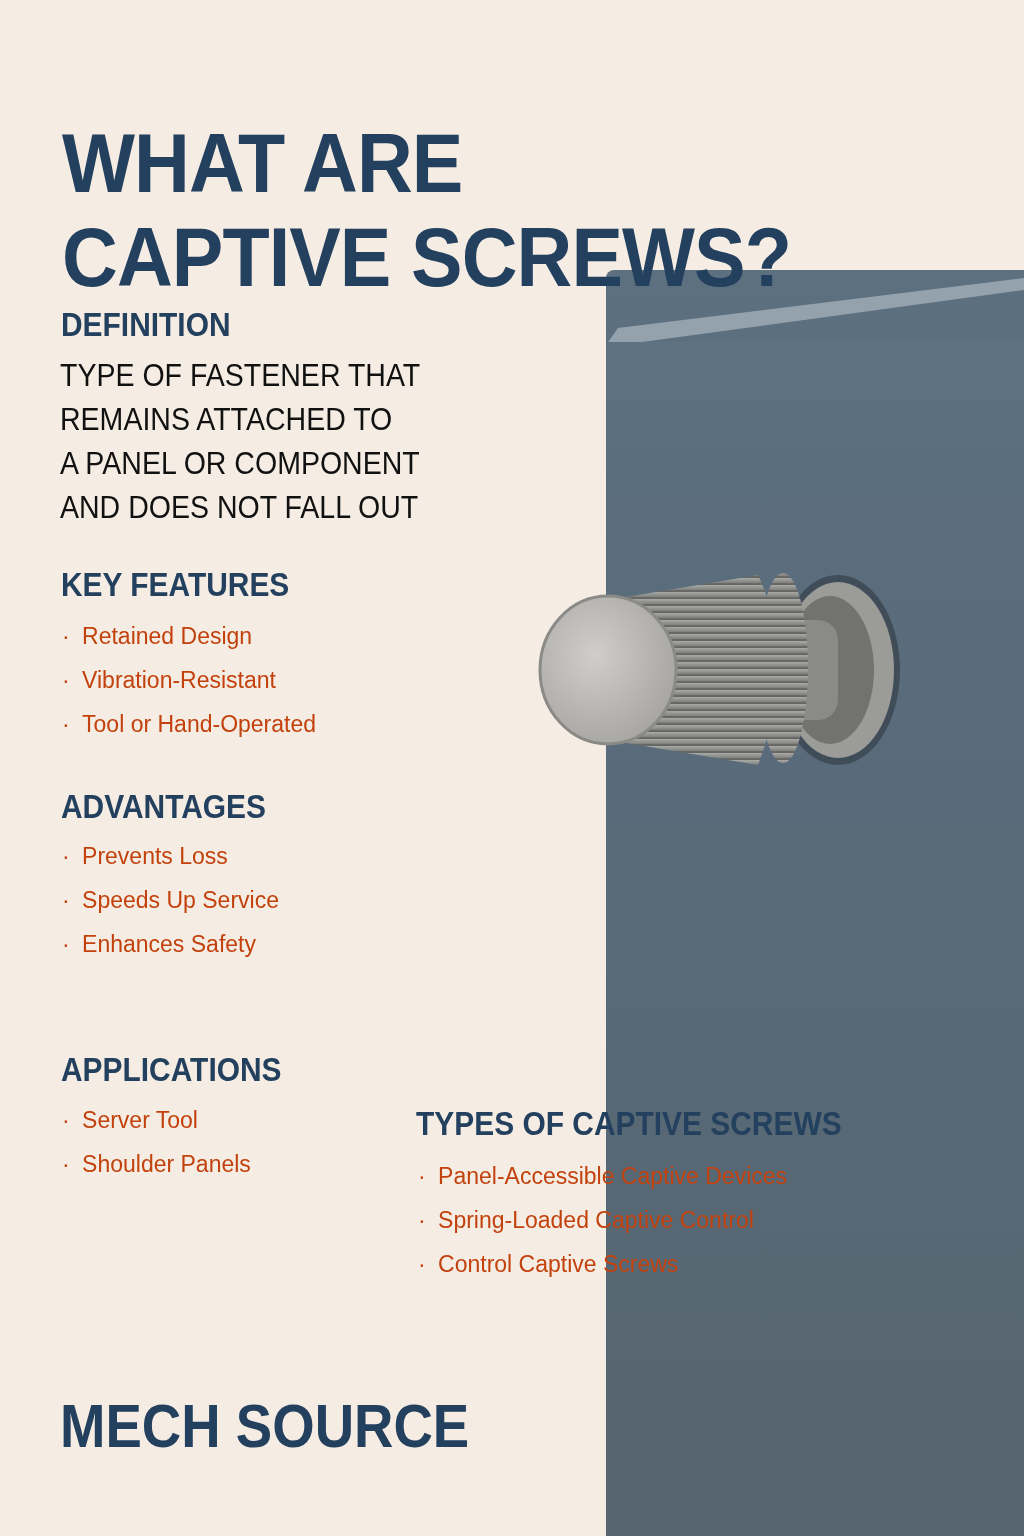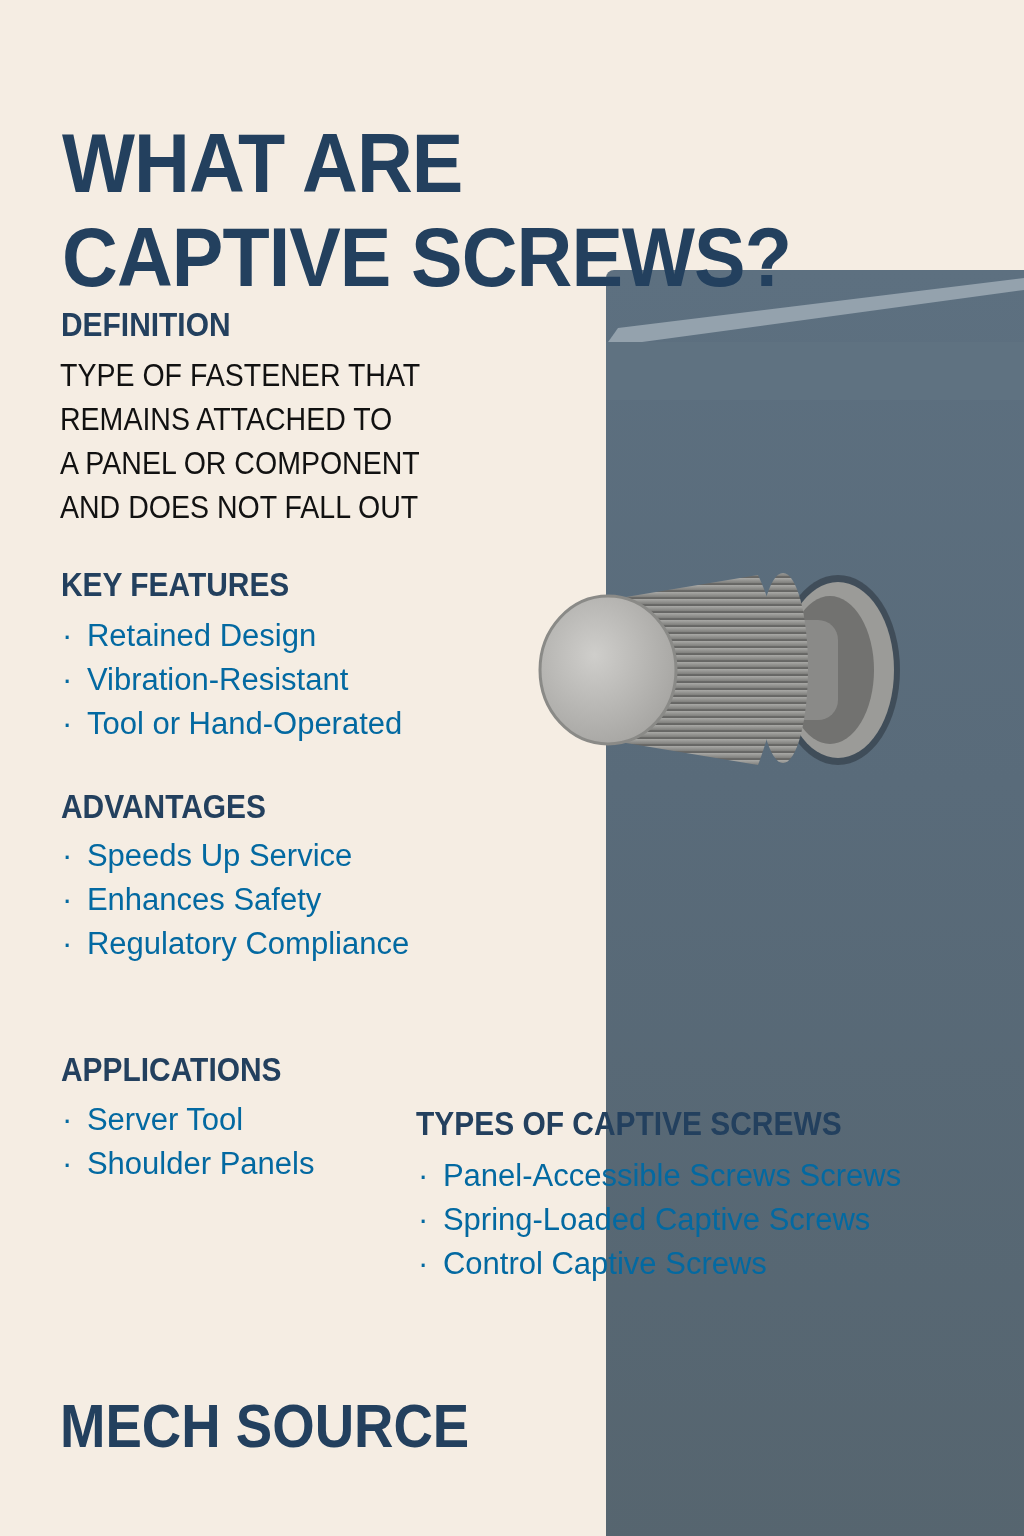--- a/index.html
+++ b/index.html
@@ -2,21 +2,21 @@
 <html><head>
 <meta charset="utf-8">
 <style>
   html, body { margin:0; padding:0; }
   body { width:1024px; height:1536px; position:relative; overflow:hidden; background:#f5ede3; font-family:"Liberation Sans", sans-serif; }
   .panel { position:absolute; left:606px; top:270px; width:430px; height:1280px; background:linear-gradient(180deg,#5d7080 0%,#596b7a 40%,#56656f 100%); border-top-left-radius:8px; }
   .panel-top2 { position:absolute; left:0; top:0; width:1024px; height:400px; }
   .title { position:absolute; left:62px; top:60px; color:#23405e; font-family:"Liberation Sans", sans-serif; font-weight:bold; font-size:84px; line-height:94px; letter-spacing:-1px; transform:scaleX(0.92); transform-origin:left top; }
   .h { position:absolute; color:#23405e; font-weight:bold; font-size:34px; transform:scaleX(0.88); transform-origin:left top; white-space:nowrap; z-index:3; }
   .def { position:absolute; left:60px; top:354px; font-size:31px; line-height:44px; color:#111; transform:scaleX(0.92); transform-origin:left top; }
-  ul.list { position:absolute; list-style:none; margin:0; padding:0; font-size:31px; line-height:44px; color:#0369a1; z-index:3; white-space:nowrap; }
+  ul.list { position:absolute; list-style:none; margin:0; padding:0; font-size:23px; line-height:44px; color:#c2410c; z-index:3; white-space:nowrap; }
   ul.list li::before { content:"· "; padding-right:6px; }
   .screw { position:absolute; left:538px; top:550px; width:370px; height:260px; z-index:2; }
   .brand { position:absolute; left:60px; top:1390px; color:#23405e; font-weight:bold; font-size:62px; transform:scaleX(0.88); transform-origin:left top; }
 </style>
 </head>
 <body>
 
 <svg class="panel-top2" viewBox="0 0 1024 400">
   <polygon points="606,340 620,326 1024,276 1024,400 606,400" fill="#7f8f9b"></polygon>
 </svg>
@@ -40,35 +40,35 @@
 
 <div class="h" style="left:61px;top:565px">KEY FEATURES</div>
 <ul class="list" style="left:62px;top:614px">
   <li>Retained Design</li>
   <li>Vibration-Resistant</li>
   <li>Tool or Hand-Operated</li>
 </ul>
 
 <div class="h" style="left:61px;top:787px">ADVANTAGES</div>
 <ul class="list" style="left:62px;top:834px">
+  <li>Prevents Loss</li>
   <li>Speeds Up Service</li>
   <li>Enhances Safety</li>
-  <li>Regulatory Compliance</li>
 </ul>
 
 <div class="h" style="left:61px;top:1050px">APPLICATIONS</div>
 <ul class="list" style="left:62px;top:1098px">
   <li>Server Tool</li>
   <li>Shoulder Panels</li>
 </ul>
 
 <div class="h" style="left:416px;top:1104px">TYPES OF CAPTIVE SCREWS</div>
 <ul class="list" style="left:418px;top:1154px">
-  <li>Panel-Accessible Screws Screws</li>
-  <li>Spring-Loaded Captive Screws</li>
+  <li>Panel-Accessible Captive Devices</li>
+  <li>Spring-Loaded Captive Control</li>
   <li>Control Captive Screws</li>
 </ul>
 
 <svg class="screw" viewBox="0 0 370 260">
   <defs>
     <linearGradient id="knurl" x1="0" y1="0" x2="0" y2="1">
       <stop offset="0" stop-color="#a9a9a6"></stop>
         <stop offset="0.5" stop-color="#8c8c89"></stop>
         <stop offset="1" stop-color="#6e6e6c"></stop>
     </linearGradient>

